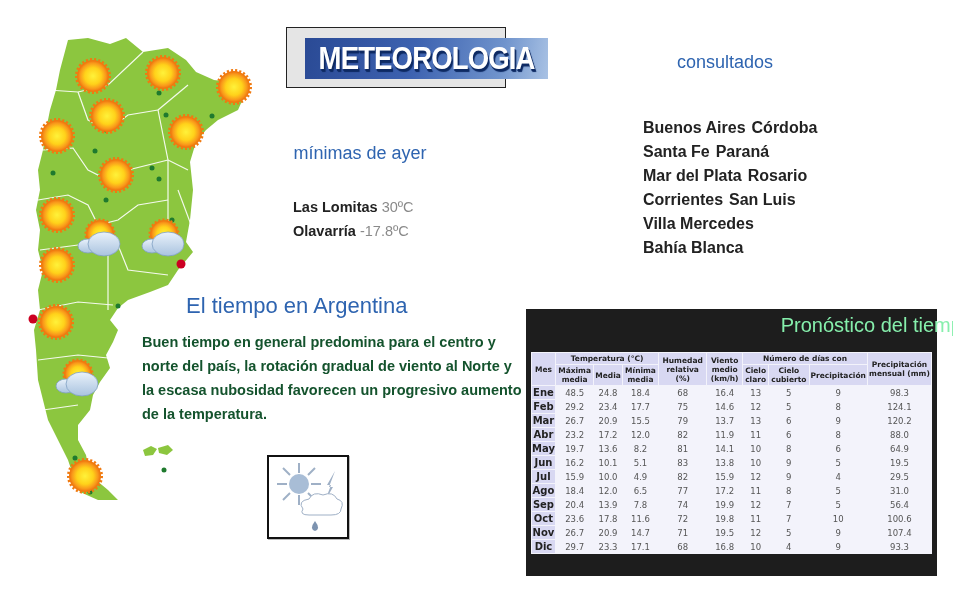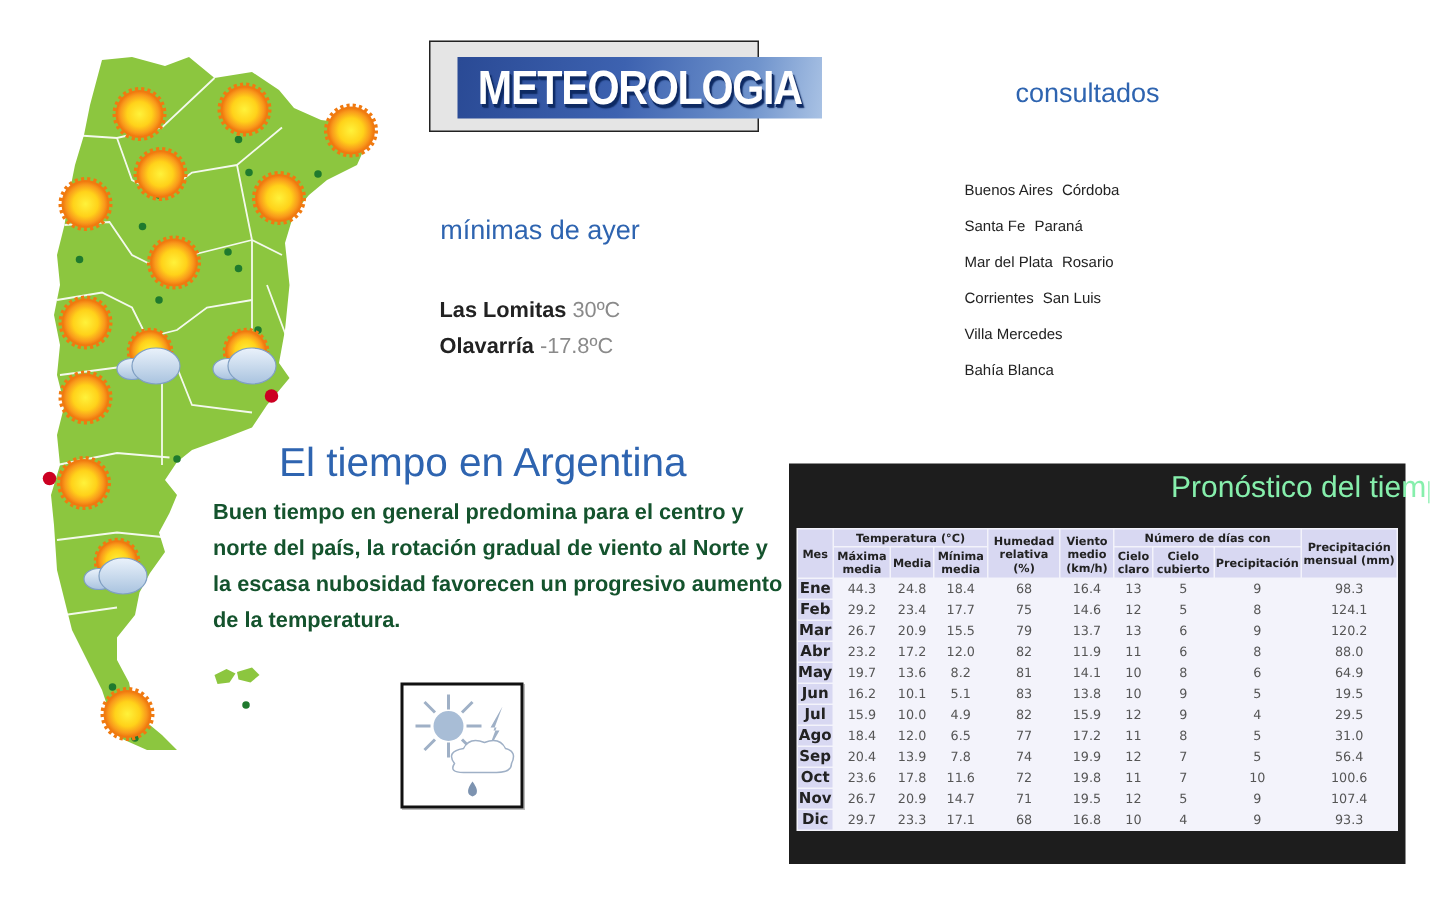--- a/index.html
+++ b/index.html
@@ -19,25 +19,25 @@
 
   
   .blue-title { color:#2e64b0; }
   #temps-title { left:246px; top:141px; width:228px; text-align:center; font-size:18px; line-height:25px; }
   #temps-list { left:293px; top:195px; font-size:14.5px; line-height:24px; }
   #temps-list .city { color:#222; font-weight:bold; }
   #temps-list .val { color:#8a8a8a; }
 
   
   #popular-title { left:640px; top:50px; width:170px; text-align:center; font-size:18px; line-height:24px; }
-  #popular-list { left:643px; top:116px; font-size:10px; line-height:24px; font-weight:normal; color:#222; }
+  #popular-list { left:643px; top:116px; font-size:16px; line-height:24px; font-weight:bold; color:#222; }
   #popular-list .row a { color:#222; text-decoration:none; margin-right:6px; }
 
   
-  #arg-title { left:186px; top:293px; font-size:27px; }
+  #arg-title { left:186px; top:293px; font-size:22px; }
   #arg-text { left:142px; top:330px; width:380px; font-size:14.5px; line-height:24px; font-weight:bold; color:#14532d; }
 
   
   #symbol-box { left:267px; top:455px; width:82px; height:84px; border:2px solid #111; box-sizing:border-box; background:#fff; box-shadow: 1px 1px 0 #bbb; }
 
   
   #forecast { left:526px; top:309px; width:411px; height:267px; background:#1d1d1d; }
   #forecast-title { position:absolute; left:0; top:5px; width:100%; text-align:right; color:#86efac; font-size:20px;padding-left:36px; }
   #forecast-table { position:absolute; left:5px; top:43px; width:401px; border-collapse:separate; border-spacing:1px; background:#f3f3fb; font-family:"DejaVu Sans", sans-serif; }
   #forecast-table th { background:#d8d8f2; color:#222; font-size:7.5px; font-weight:bold; padding:1px 1px; line-height:9px; text-align:center; }
@@ -202,21 +202,21 @@
         <th>Media</th>
         <th>Mínima media</th>
         <th>Cielo claro</th>
         <th>Cielo cubierto</th>
         <th>Precipitación</th>
       </tr>
     </thead>
     <tbody id="forecast-body">
         <tr>
           <td class="month">Ene</td>
-          <td>44.3</td>
+          <td>48.5</td>
           <td>24.8</td>
           <td>18.4</td>
           <td>68</td>
           <td>16.4</td>
           <td>13</td>
           <td>5</td>
           <td>9</td>
           <td>98.3</td>
         </tr>
         <tr>

